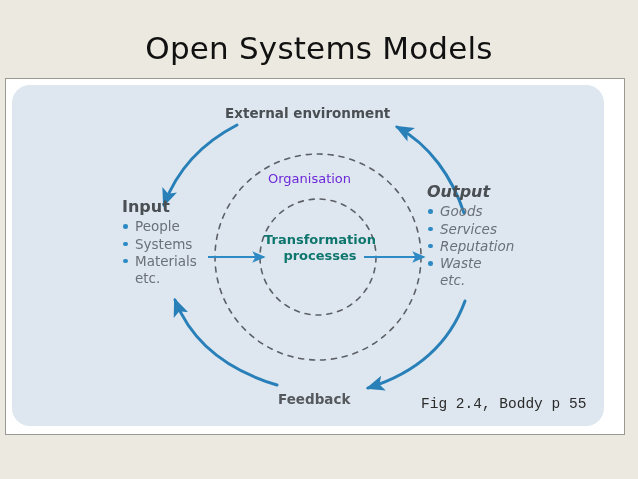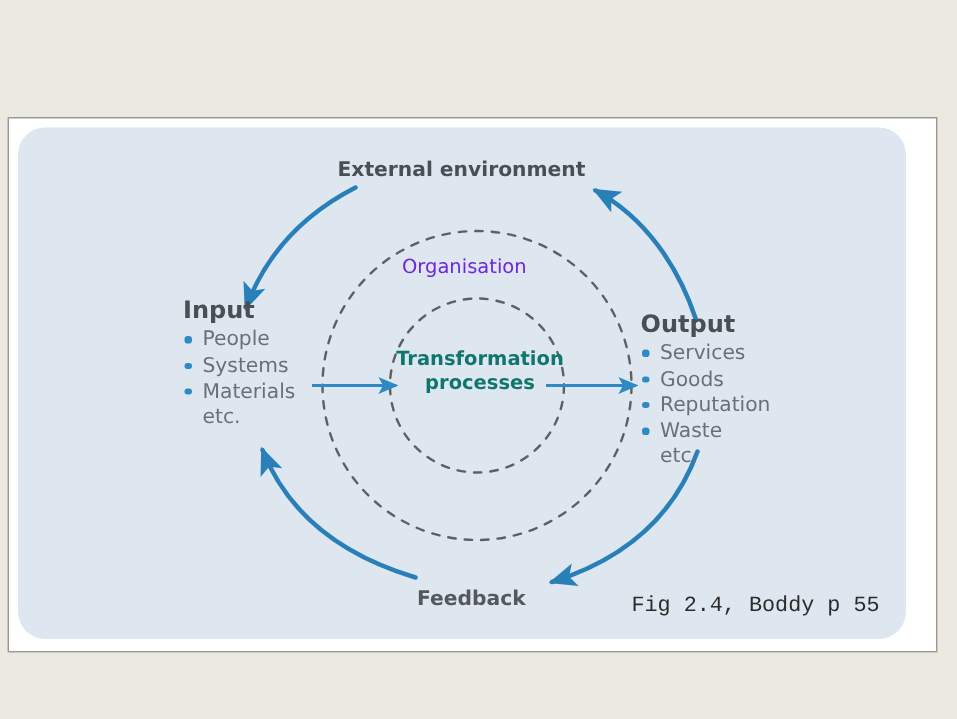--- a/index.html
+++ b/index.html
@@ -137,37 +137,39 @@
   }
   .io-block li.no-dot {
     padding-left: 13px;
   }
   .io-input {
     left: 110px;
     top: 113px;
   }
   .io-output {
     left: 415px;
-    top: 122px;
+    top: 98px;
+    font-style: italic;
   }
   .fig-caption {
     position: absolute;
     left: 409px;
     top: 311px;
     font-family: Liberation Mono, monospace;
     font-size: 14.5px;
     color: #2b2b2b;
     white-space: nowrap;
   }
 </style>
 </head>
 <body>
 
 <div class="slide">
 
+  <div class="slide-title">Open Systems Models</div>
 
   <div class="figure-frame"></div>
 
   <div class="figure-panel">
 
     <svg class="diagram-svg" viewBox="0 0 592 341">
       <defs>
         <marker id="arrowBlue" markerWidth="7" markerHeight="7" refX="5.4" refY="3" orient="auto" markerUnits="strokeWidth">
           <path d="M0,0.4 L6.2,3 L0,5.6 L1.4,3 Z" fill="#2980b9"></path>
         </marker>
@@ -210,22 +212,22 @@
         <li><span class="dot"></span><span>People</span></li>
         <li><span class="dot"></span><span>Systems</span></li>
         <li><span class="dot"></span><span>Materials</span></li>
         <li class="no-dot">etc.</li>
       </ul>
     </div>
 
     <div class="io-block io-output">
       <div class="io-title">Output</div>
       <ul>
+        <li><span class="dot"></span><span>Goods</span></li>
         <li><span class="dot"></span><span>Services</span></li>
-        <li><span class="dot"></span><span>Goods</span></li>
         <li><span class="dot"></span><span>Reputation</span></li>
         <li><span class="dot"></span><span>Waste</span></li>
         <li class="no-dot">etc.</li>
       </ul>
     </div>
 
     <div class="fig-caption">Fig 2.4, Boddy p 55</div>
 
   </div>
 </div>

